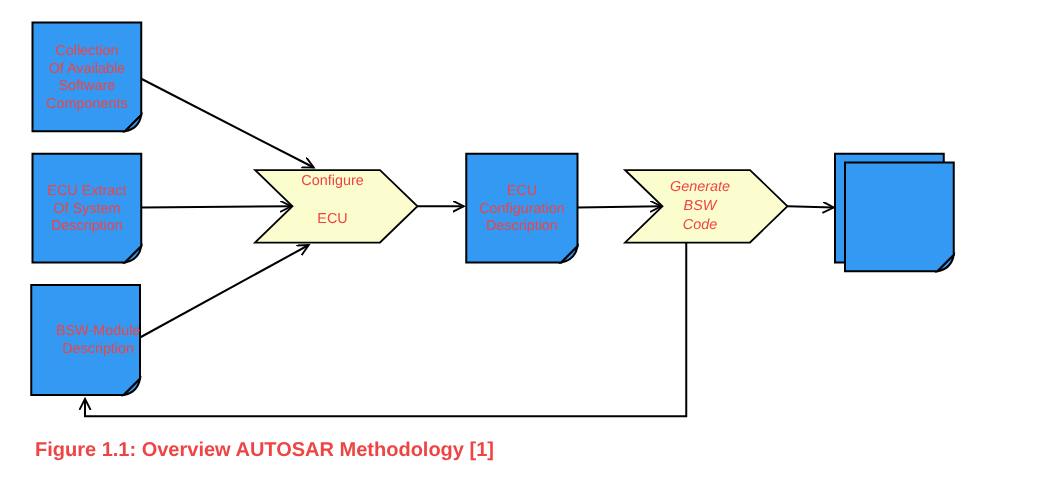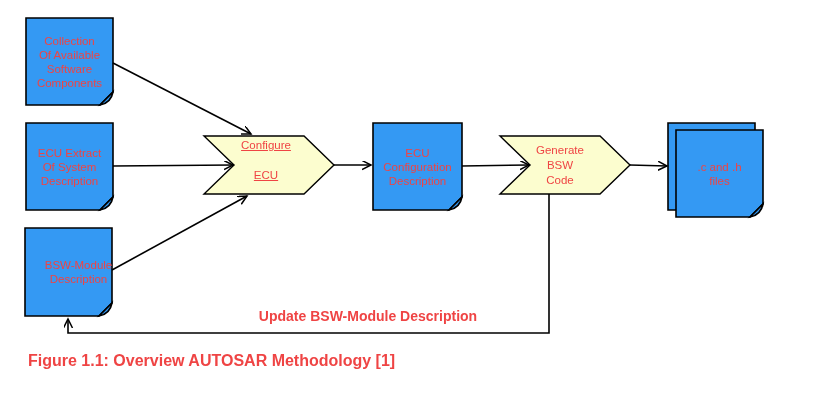--- a/index.html
+++ b/index.html
@@ -74,28 +74,25 @@
 
   <div class="lbl" style="left:26px;top:18px;width:87px;height:87px;">Collection
 Of Available
 Software
 Components</div>
   <div class="lbl" style="left:26px;top:123px;width:87px;height:87px;">ECU Extract
 Of System
 Description</div>
   <div class="lbl" style="left:25px;top:228px;width:107px;height:88px;">BSW-Module
 Description</div>
-  <div class="lbl chev" style="left:214px;top:136px;width:104px;height:49px;text-decoration:underline;">Configure
+  <div class="lbl chev" style="left:214px;top:136px;width:104px;height:49px;">Configure
 
 ECU</div>
   <div class="lbl" style="left:373px;top:123px;width:89px;height:87px;">ECU
 Configuration
 Description</div>
-  <div class="lbl chev" style="left:508px;top:136px;width:104px;height:58px;">Generate
+  <div class="lbl chev" style="left:508px;top:136px;width:104px;height:58px;font-style:italic;">Generate
 BSW
 Code</div>
-  <div class="lbl" style="left:676px;top:130px;width:87px;height:87px;">.c and .h
-files</div>
 
-  <div class="lbl free" style="left:218px;top:308px;width:300px;text-align:center;">Update BSW-Module Description</div>
 
   <div class="caption" style="left:28px;top:352px;width:700px;">Figure 1.1: Overview AUTOSAR Methodology [1]</div>
 </div>
 
 </body></html>

